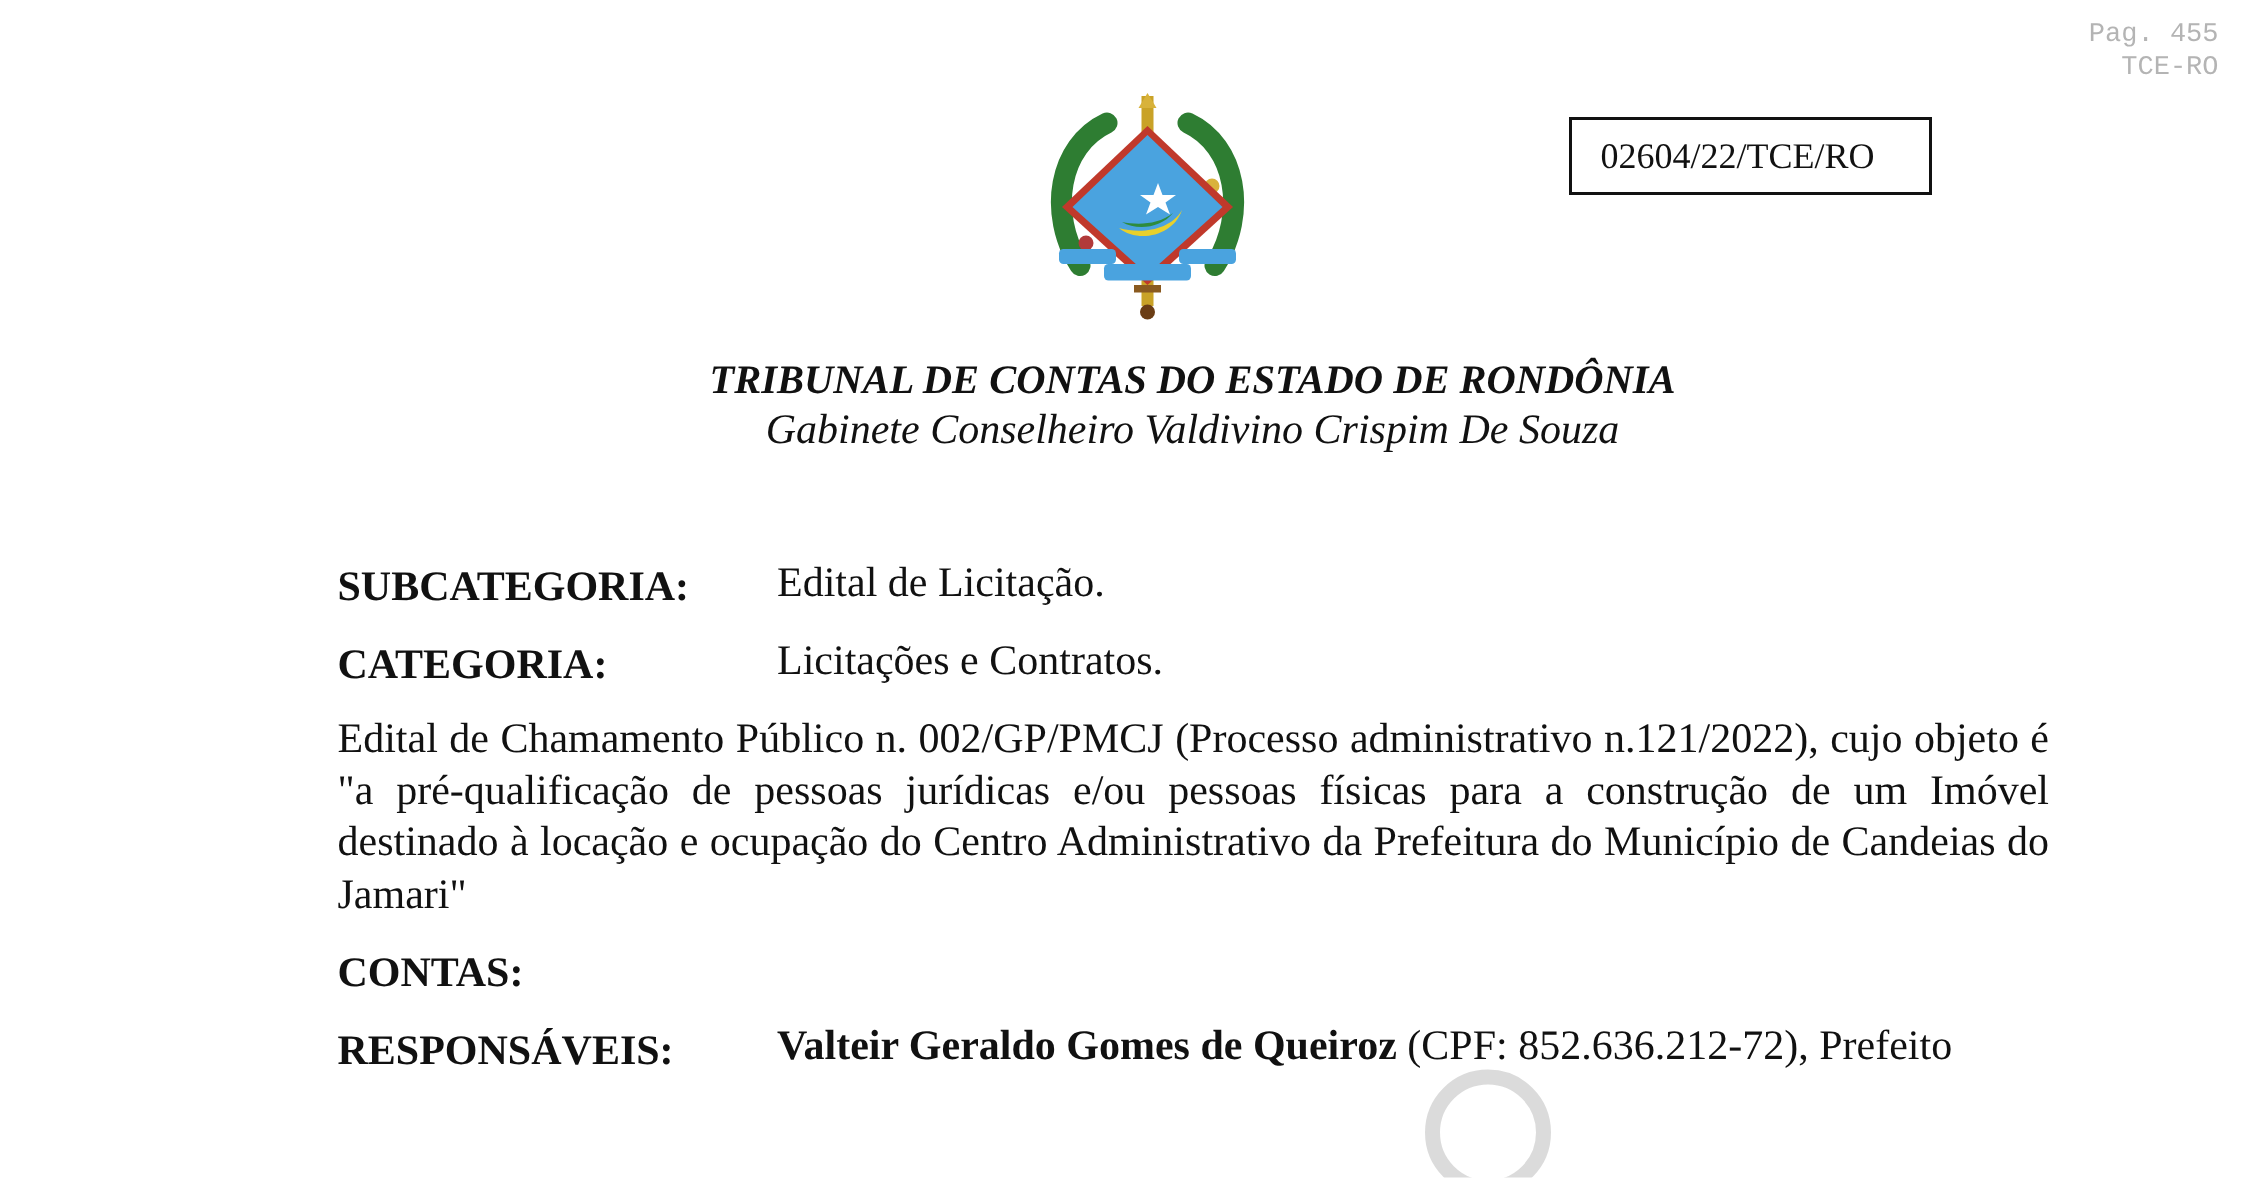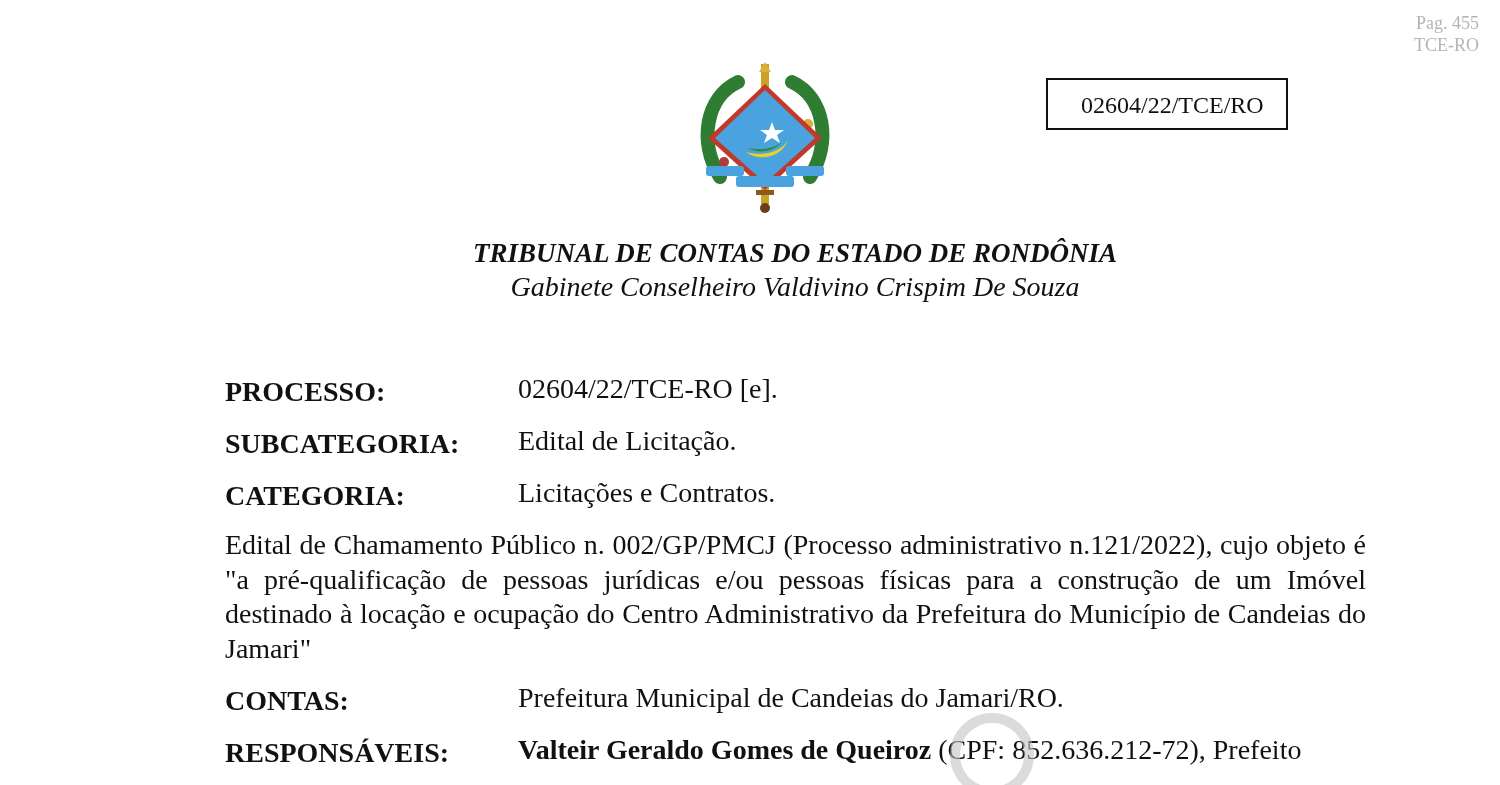--- a/index.html
+++ b/index.html
@@ -3,30 +3,30 @@
 <meta charset="utf-8">
 <style>
   html, body { margin: 0; padding: 0; }
   body {
     width: 1500px; height: 785px; overflow: hidden; position: relative;
     background: #ffffff; color: #111111;
     font-family: "Liberation Serif", "DejaVu Serif", serif;
   }
   .page-stamp {
     position: absolute; right: 21px; top: 12px; text-align: right;
-    font-family: Liberation Serif, serif;
+    font-family: Liberation Mono, monospace;
     font-size: 18px; line-height: 22px; color: #b4b4b4;
   }
   .crest {
     position: absolute; left: 698px; top: 62px; width: 134px; height: 152px;
   }
   .proc-box {
     position: absolute; left: 1046px; top: 78px; width: 242px; height: 52px;
     border: 2px solid #111; box-sizing: border-box;
-    font-size: 24px; line-height: 50px; padding-left: 33px;
+    font-size: 24px; line-height: 50px; padding-left: 19px;
   }
   .head-title {
     position: absolute; left: 0; width: 1590px; top: 236px; text-align: center;
     font-size: 27px; font-weight: bold; font-style: italic; line-height: 34px;
   }
   .head-sub {
     position: absolute; left: 0; width: 1590px; top: 270px; text-align: center;
     font-size: 28px; font-style: italic; line-height: 34px;
   }
   .fields { position: absolute; left: 225px; top: 372px; width: 1141px; }
@@ -78,37 +78,32 @@
   <rect x="38" y="114" width="58" height="11" rx="3" fill="#4aa3df"></rect>
 </svg>
 
 <div class="proc-box">02604/22/TCE/RO</div>
 
 <div class="head-title">TRIBUNAL DE CONTAS DO ESTADO DE RONDÔNIA</div>
 <div class="head-sub">Gabinete Conselheiro Valdivino Crispim De Souza</div>
 
 <div class="fields">
   <div class="row">
-    <div class="label">PROCESSO:</div>
-    <div class="value">02604/22/TCE-RO [e].</div>
-  </div>
-  <div class="row">
     <div class="label">SUBCATEGORIA:</div>
     <div class="value">Edital de Licitação.</div>
   </div>
   <div class="row">
     <div class="label">CATEGORIA:</div>
     <div class="value">Licitações e Contratos.</div>
   </div>
   <div class="row">
     <div class="value">Edital de Chamamento Público n. 002/GP/PMCJ (Processo administrativo n.121/2022), cujo objeto é "a pré-qualificação de pessoas jurídicas e/ou pessoas físicas para a construção de um Imóvel destinado à locação e ocupação do Centro Administrativo da Prefeitura do Município de Candeias do Jamari"</div>
   </div>
   <div class="row">
     <div class="label">CONTAS:</div>
-    <div class="value">Prefeitura Municipal de Candeias do Jamari/RO.</div>
   </div>
   <div class="row">
     <div class="label">RESPONSÁVEIS:</div>
     <div class="value"><b>Valteir Geraldo Gomes de Queiroz</b><span> (CPF: 852.636.212-72), Prefeito</span></div>
   </div>
 </div>
 
 <div class="watermark"></div>
 
 </body></html>

